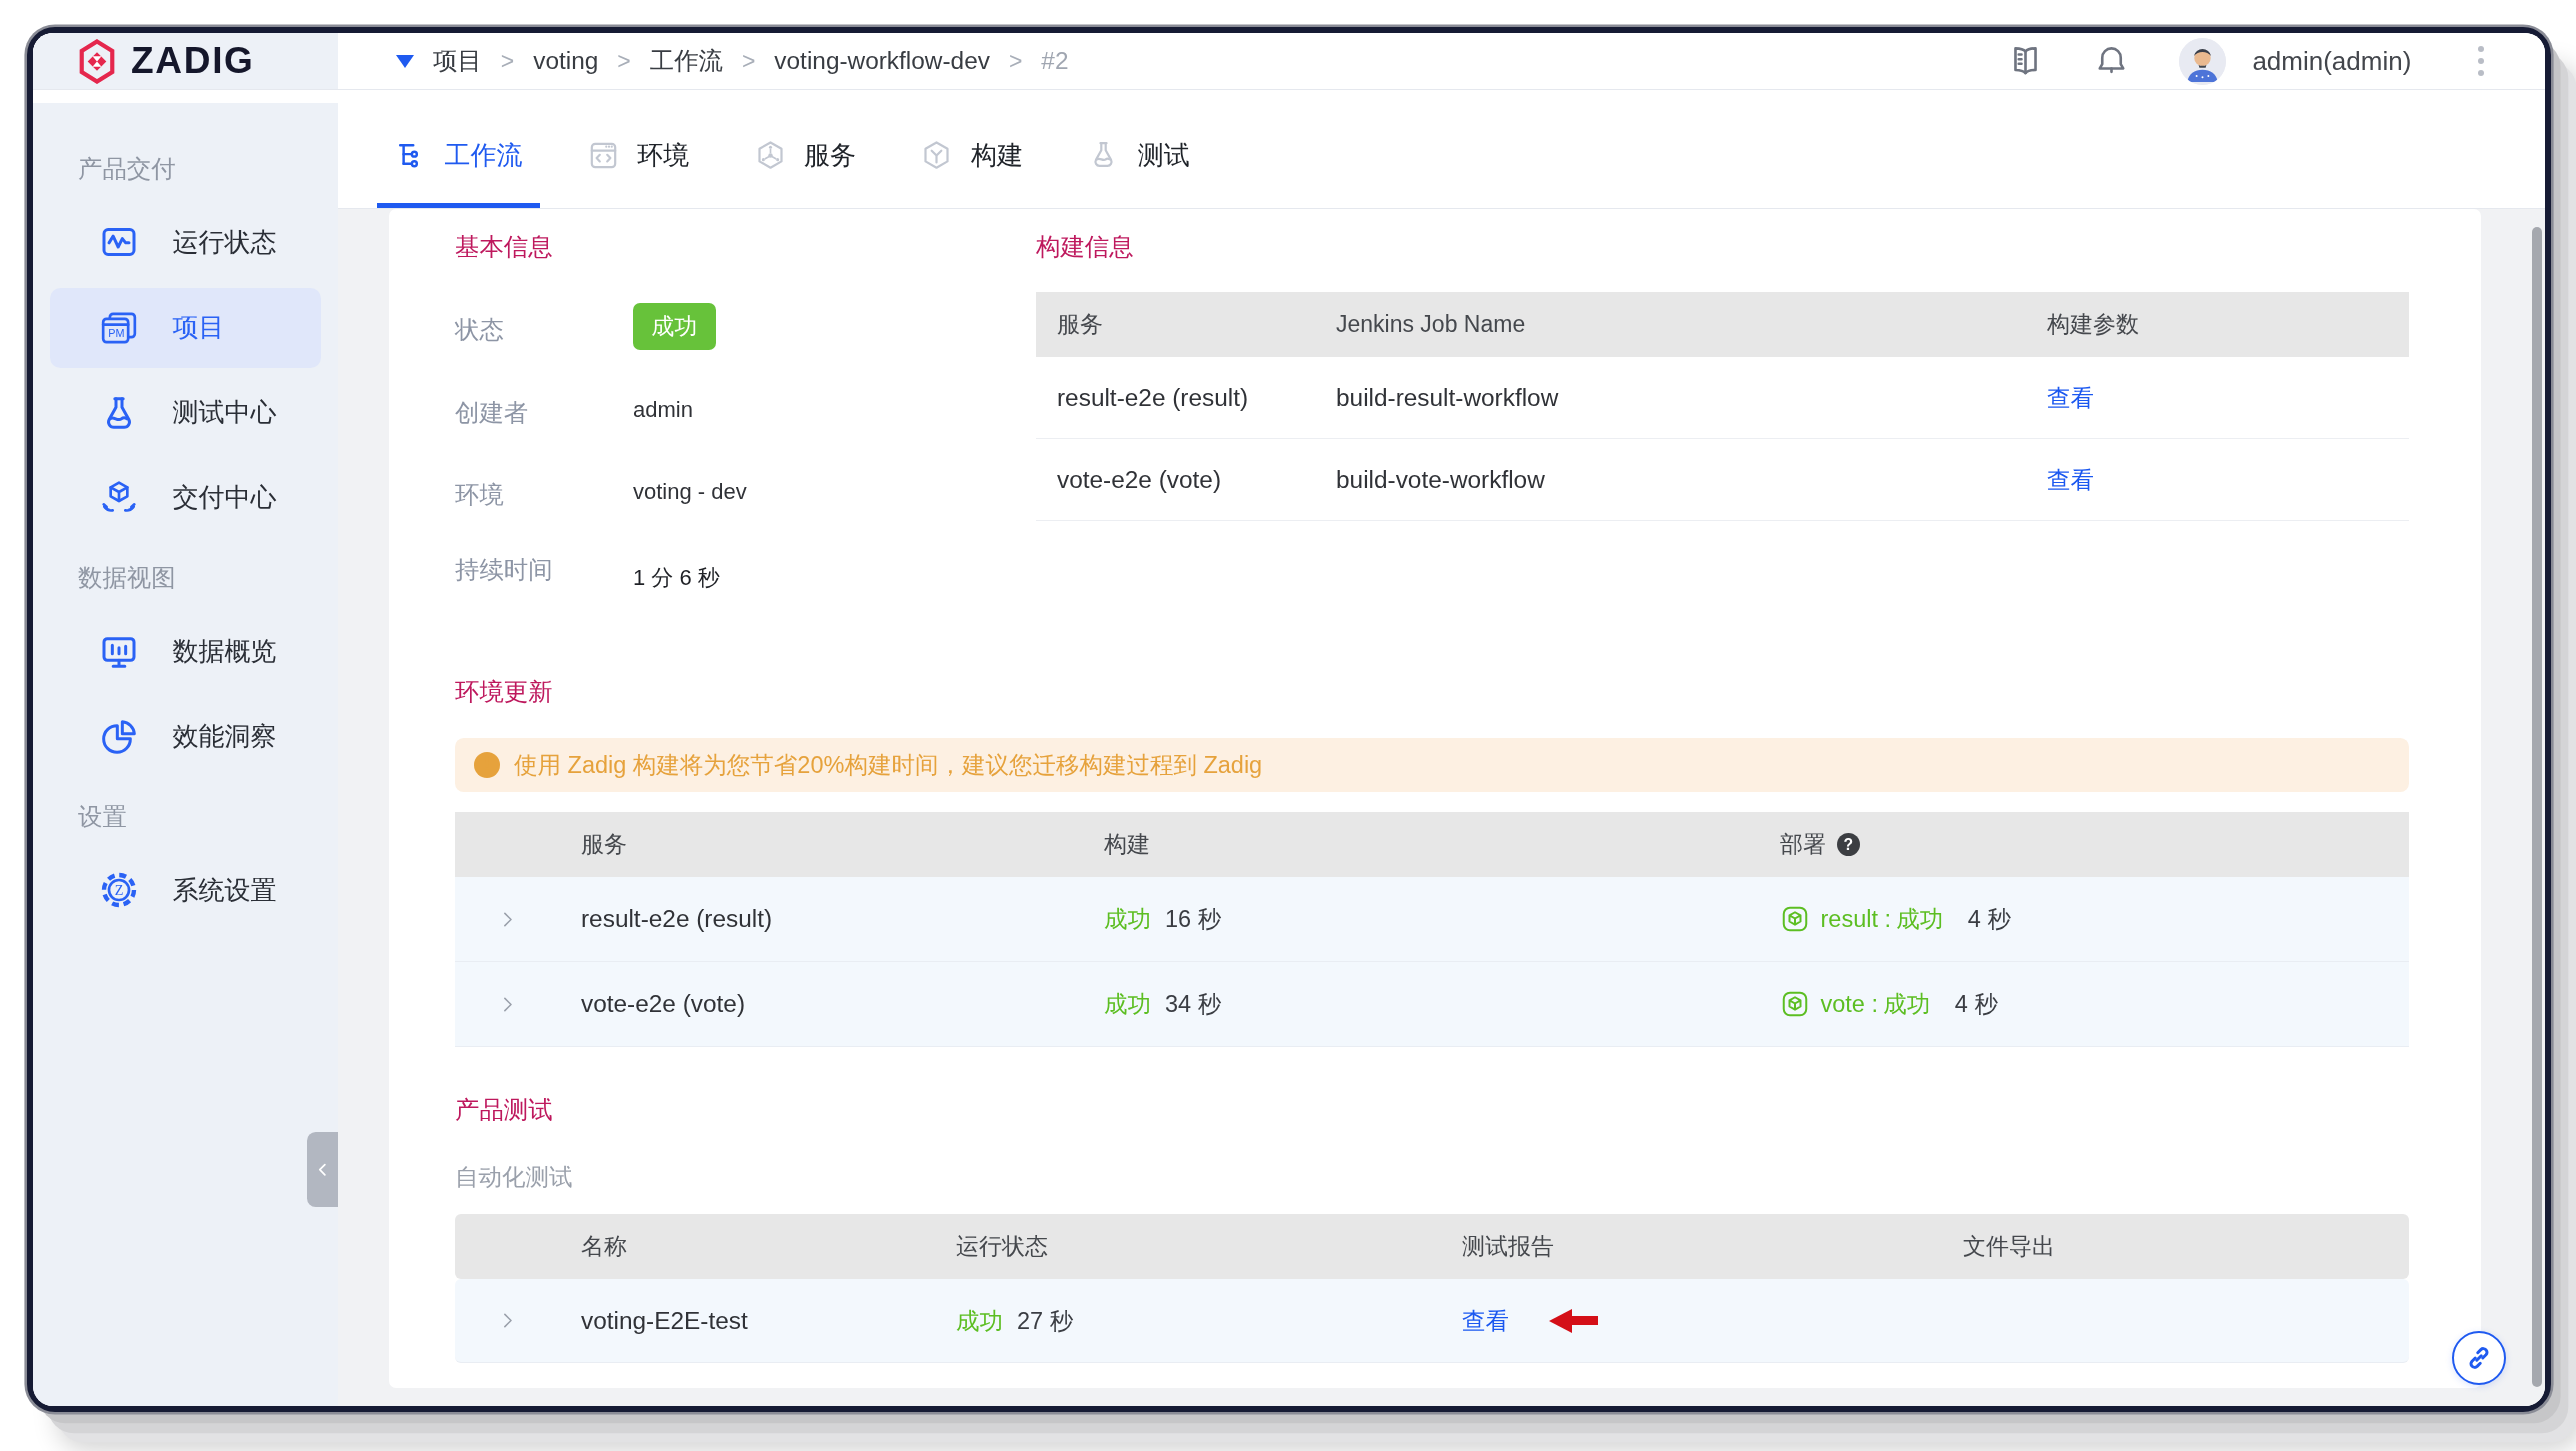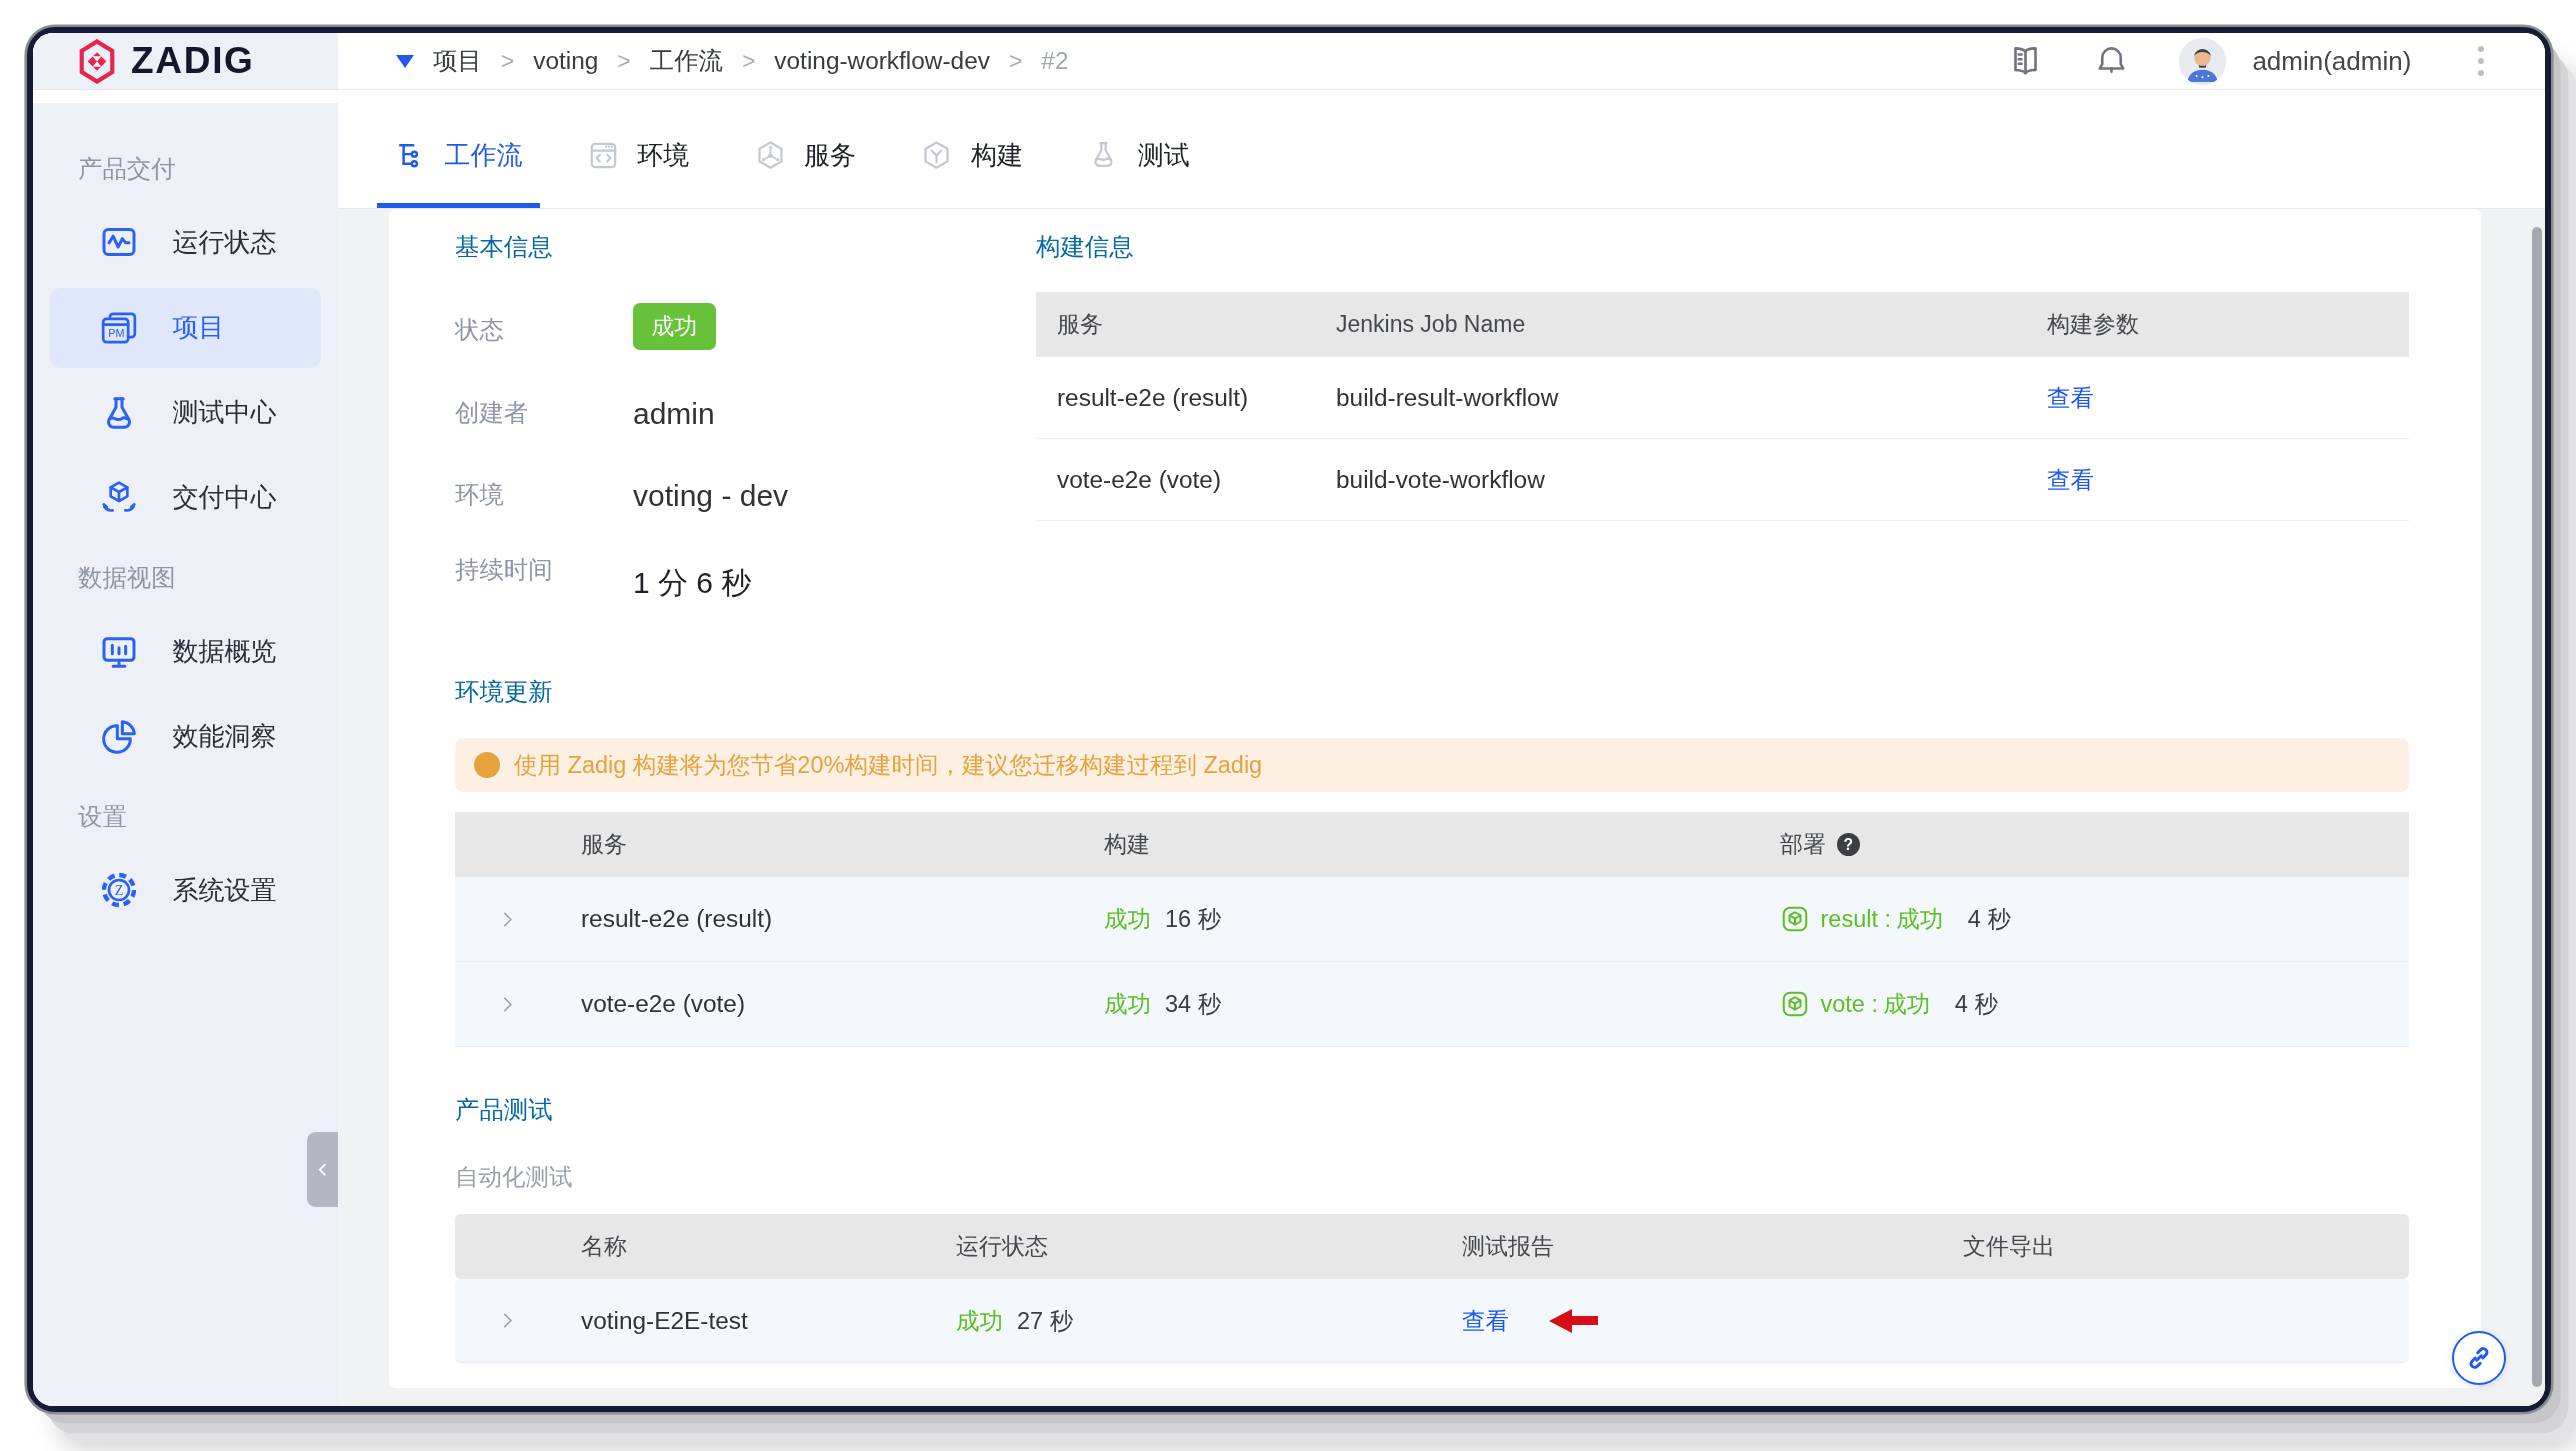--- a/index.html
+++ b/index.html
@@ -43,23 +43,23 @@
   .main { flex:1; background:#f1f2f4; position:relative; }
   .tabbar { height:106px; background:#fff; border-bottom:0.9px solid #e5e8ee; display:flex; align-items:center; padding-left:44px; gap:40px; }
   .tab { display:flex; align-items:center; gap:17.4px; padding:0 12.2px; height:100%; position:relative; font-size:26px; color:#1f2329; cursor:pointer; }
   .tab svg { color:#c2c7d1; }
   .tab.active { color:#1f5af0; }
   .tab.active svg { color:#1f5af0; }
   .tab.active::after { content:""; position:absolute; left:-5.2px; right:-5.2px; bottom:0; height:5.2px; background:#1f5af0; }
 
   
   .card { position:absolute; left:51px; top:106px; width:2092px; height:1179px; background:#fff; border-radius:7px; }
-  .sec-title { position:absolute; font-size:24.4px; font-weight:500; color:#0369a1; }
+  .sec-title { position:absolute; font-size:24.4px; font-weight:500; color:#be185d; }
   .f-label { position:absolute; left:66px; font-size:24.4px; color:#8d95a5; }
-  .f-value { position:absolute; left:244px; font-size:30px; color:#303237; }
+  .f-value { position:absolute; left:244px; font-size:22px; color:#303237; }
   .badge-ok { position:absolute; left:244px; background:#67c23a; color:#fff; font-size:23px; padding:7.8px 18.3px; border-radius:7px; }
 
   .thead { display:grid; background:#e7e7e7; height:65px; align-items:center; font-size:23px; color:#45484d; }
   .thead > div { padding-left:21px; display:flex; align-items:center; gap:10.5px; }
   .trow { display:grid; align-items:center; font-size:24.4px; color:#303237; }
   .trow > div { padding-left:21px; display:flex; align-items:center; }
 
   .build-table { position:absolute; left:647px; top:83px; width:1373px; }
   .build-table .thead, .build-table .trow { grid-template-columns:279px 711px 1fr; }
   .build-table .trow { height:82px; background:#fff; border-bottom:0.9px solid #eceef2; }

